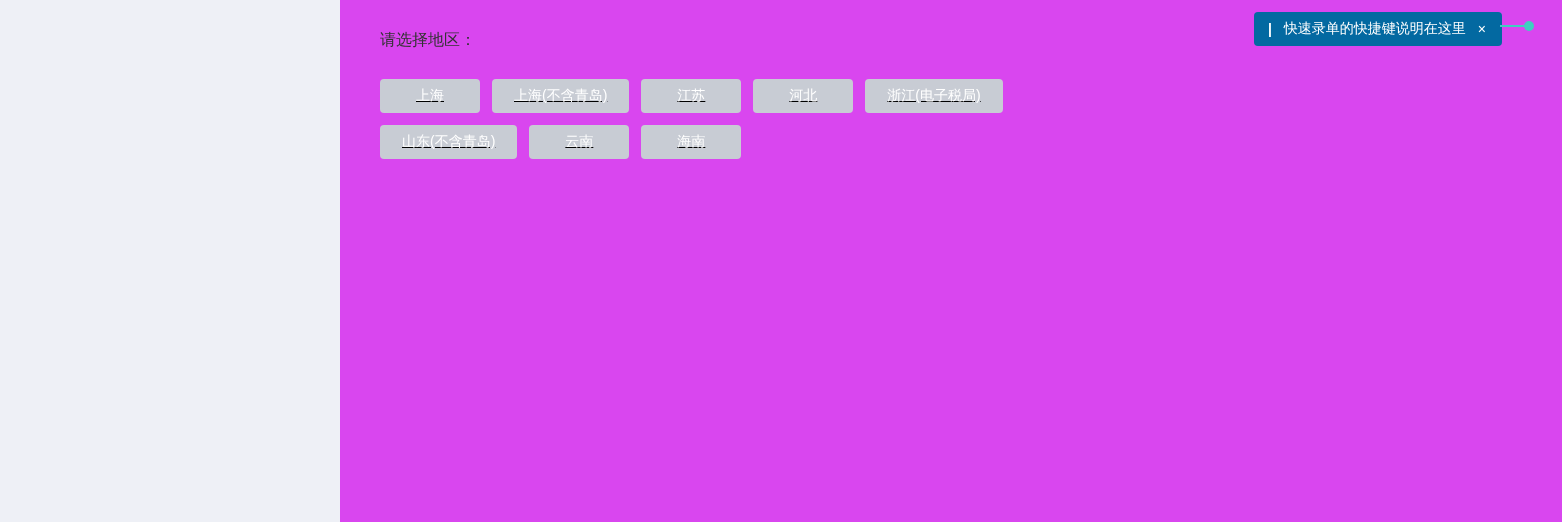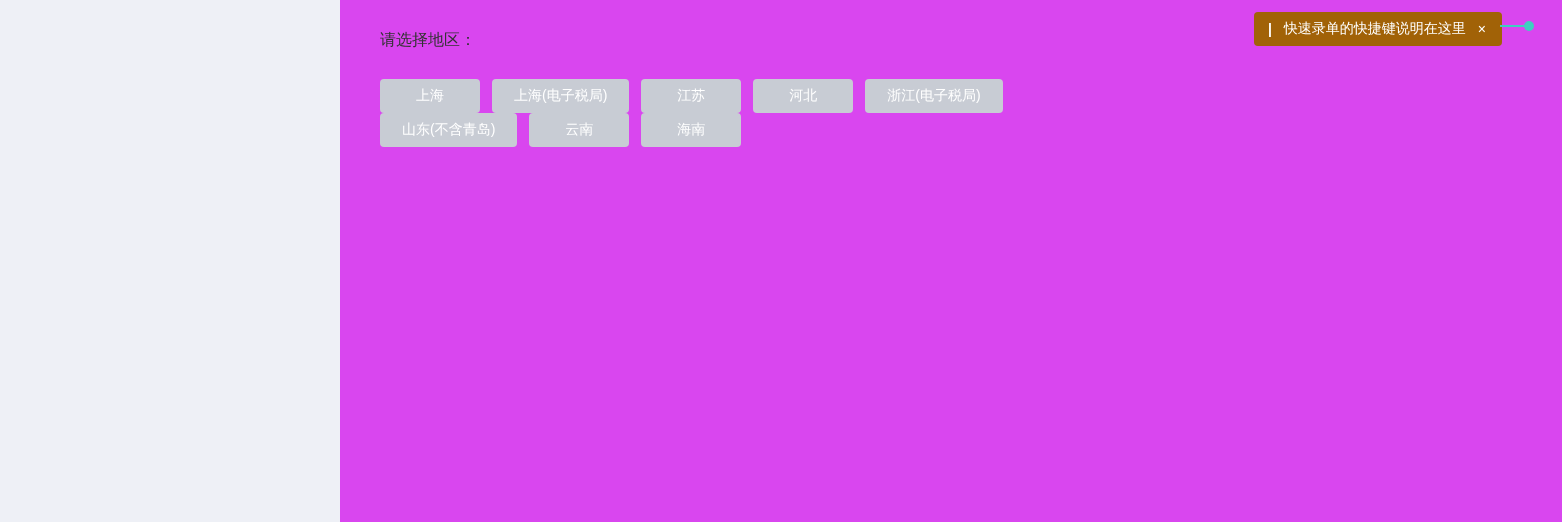--- a/index.html
+++ b/index.html
@@ -40,41 +40,42 @@
       font-size: 16px;
       color: #333;
       margin-bottom: 28px;
       font-weight: normal;
     }
 
     .region-buttons {
       display: flex;
       flex-wrap: wrap;
       gap: 12px;
+      text-decoration: underline;
     }
 
     .region-btn {
       background: #c8ccd4;
       color: #ffffff;
       border: none;
       border-radius: 4px;
       padding: 8px 22px;
       font-size: 14px;
       cursor: pointer;
       min-width: 100px;
       text-align: center;
       white-space: nowrap;
     }
 
     
     .tooltip-banner {
       position: absolute;
       top: 12px;
       right: 60px;
-      background: #a16207;
+      background: #0369a1;
       color: #ffffff;
       padding: 8px 14px;
       border-radius: 4px;
       font-size: 14px;
       display: flex;
       align-items: center;
       gap: 10px;
       white-space: nowrap;
     }
 
@@ -115,26 +116,26 @@
 </head>
 <body>
 
 <div class="left-sidebar"></div>
 
 <div class="main-content">
   <div class="page-title">请选择地区：</div>
 
   <div class="region-buttons">
   <button class="region-btn">上海</button>
-      <button class="region-btn">上海(电子税局)</button>
+      <button class="region-btn">上海(不含青岛)</button>
       <button class="region-btn">江苏</button>
       <button class="region-btn">河北</button>
       <button class="region-btn">浙江(电子税局)</button>
     </div>
-<div class="region-buttons" style="">
+<div class="region-buttons" style="margin-top: 12px;">
       <button class="region-btn">山东(不含青岛)</button>
       <button class="region-btn">云南</button>
       <button class="region-btn">海南</button>
     </div>
   </div>
 
 <div class="tooltip-banner">
   <span>快速录单的快捷键说明在这里</span>
   <button class="tooltip-close">×</button>
 </div>

